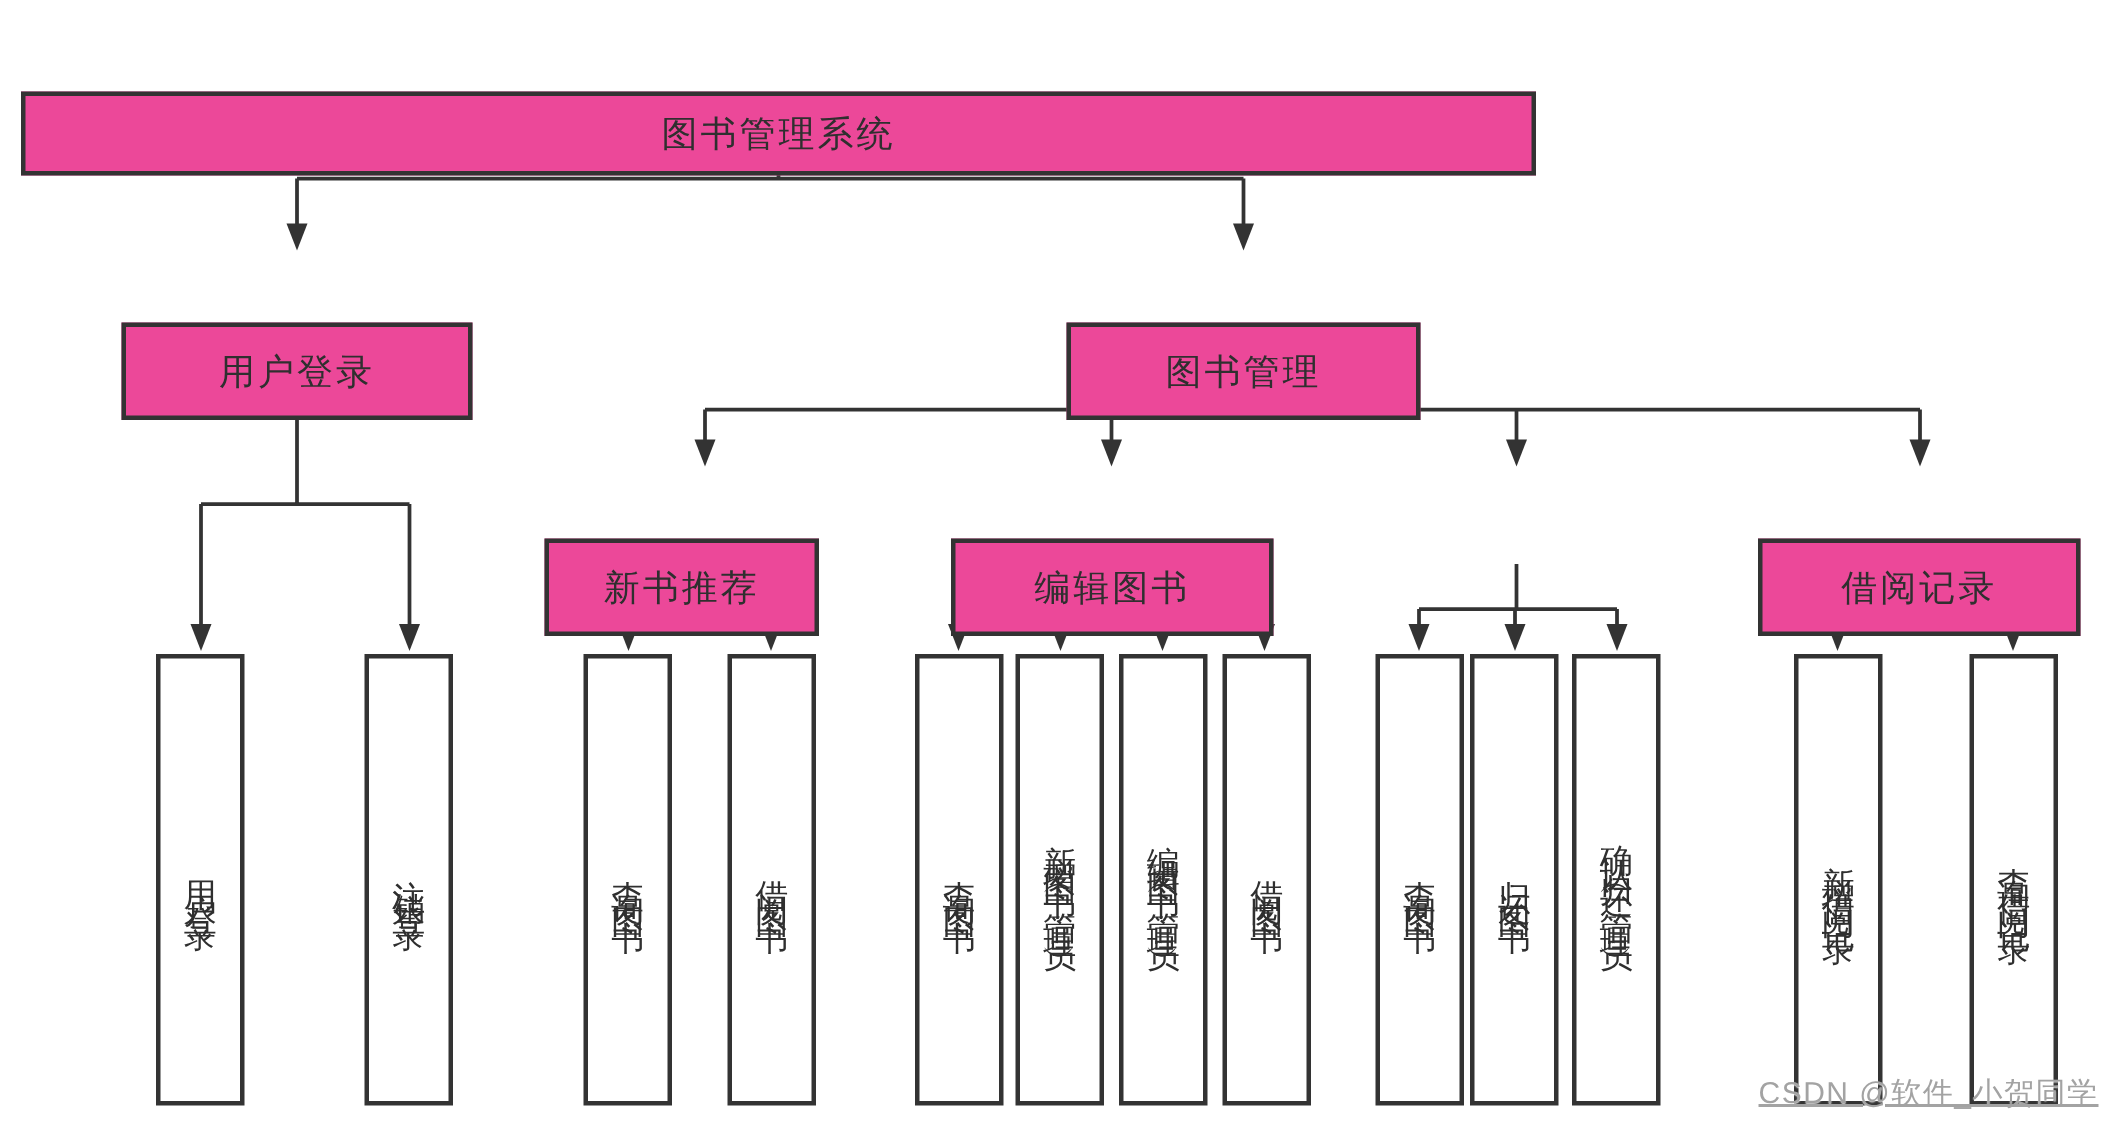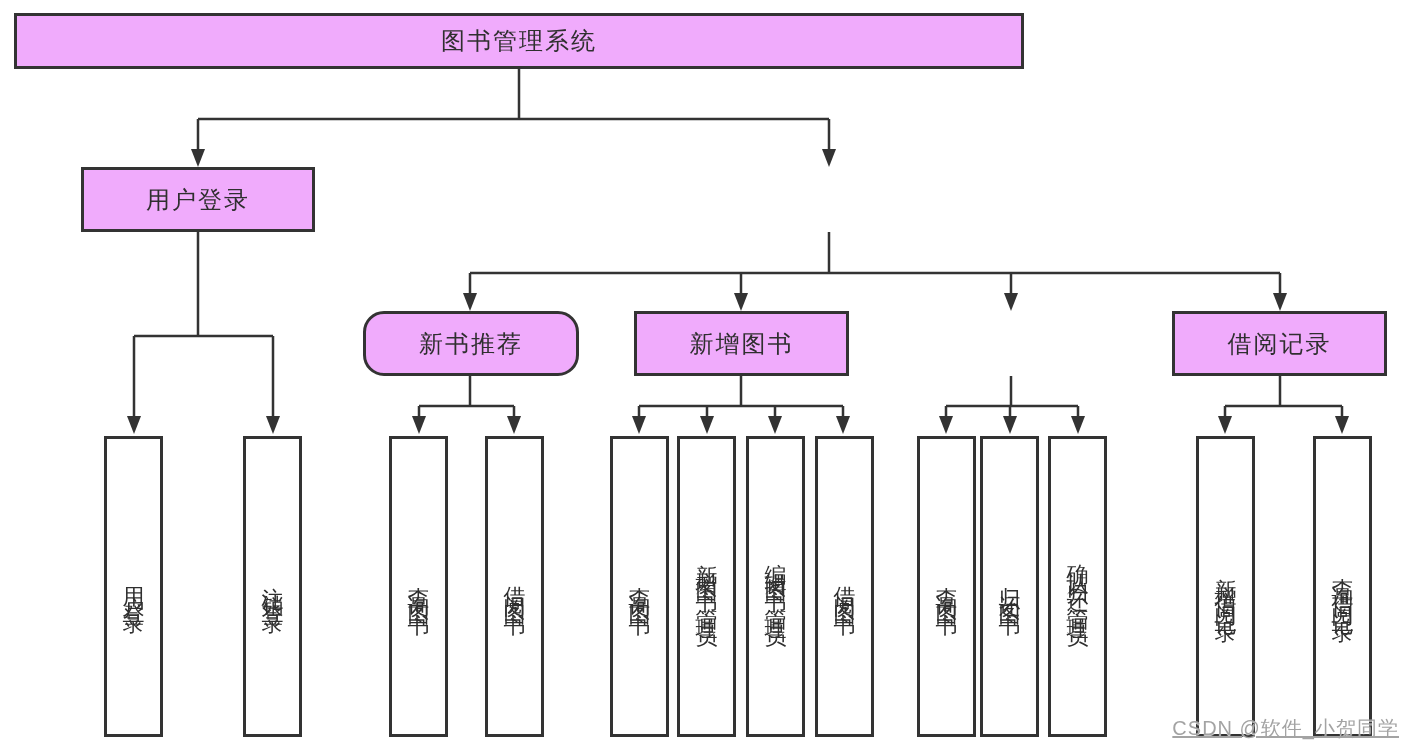--- a/index.html
+++ b/index.html
@@ -9,24 +9,25 @@
     font-family: "Liberation Sans", sans-serif;
     position: relative;
     overflow: hidden;
   }
   .canvas { position: absolute; inset: 0; }
   svg.connectors { position: absolute; left: 0; top: 0; }
   .hbox {
     position: absolute;
     box-sizing: border-box;
     border: 3px solid #333333;
-    background: #f0abfc;
+    background: #ec4899;
     display: flex; align-items: center; justify-content: center;
     font-size: 24px; letter-spacing: 2px; color: #2f2f2f;
     white-space: nowrap;
+    margin-top: 48px;
   }
   .vbox {
     position: absolute;
     box-sizing: border-box;
     top: 436px; width: 59px; height: 301px;
     border: 3px solid #333333;
     background: #ffffff;
     display: flex; align-items: center; justify-content: center;
   }
   .vbox .vtext {
@@ -82,26 +83,29 @@
       </g>
   </svg>
 
   <div class="hbox" style="left:14px; top:13px; width:1010px; height:56px;">
     <span>图书管理系统</span>
   </div>
 
   <div class="hbox" style="left:81px; top:167px; width:234px; height:65px;">
     <span>用户登录</span>
   </div>
+  <div class="hbox" style="left:711px; top:167px; width:236px; height:65px;">
+    <span>图书管理</span>
+  </div>
 
-  <div class="hbox" style="left:363px; top:311px; width:216px; height:65px;border-radius:21px;">
+  <div class="hbox" style="left:363px; top:311px; width:183px; height:65px;">
     <span>新书推荐</span>
   </div>
   <div class="hbox" style="left:634px; top:311px; width:215px; height:65px;">
-    <span>新增图书</span>
+    <span>编辑图书</span>
   </div>
   <div class="hbox" style="left:1172px; top:311px; width:215px; height:65px;">
     <span>借阅记录</span>
   </div>
 
   <div class="vbox" style="left:104px;">
     <span class="vtext">用户登录</span>
   </div>
   <div class="vbox" style="left:243px;">
     <span class="vtext">注销登录</span>

